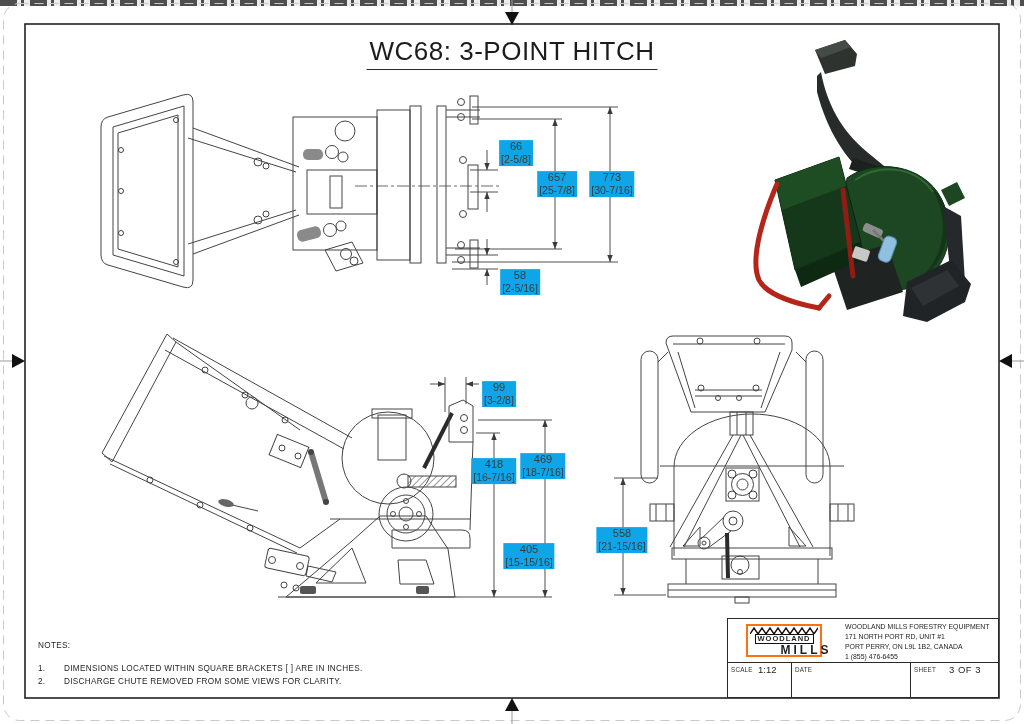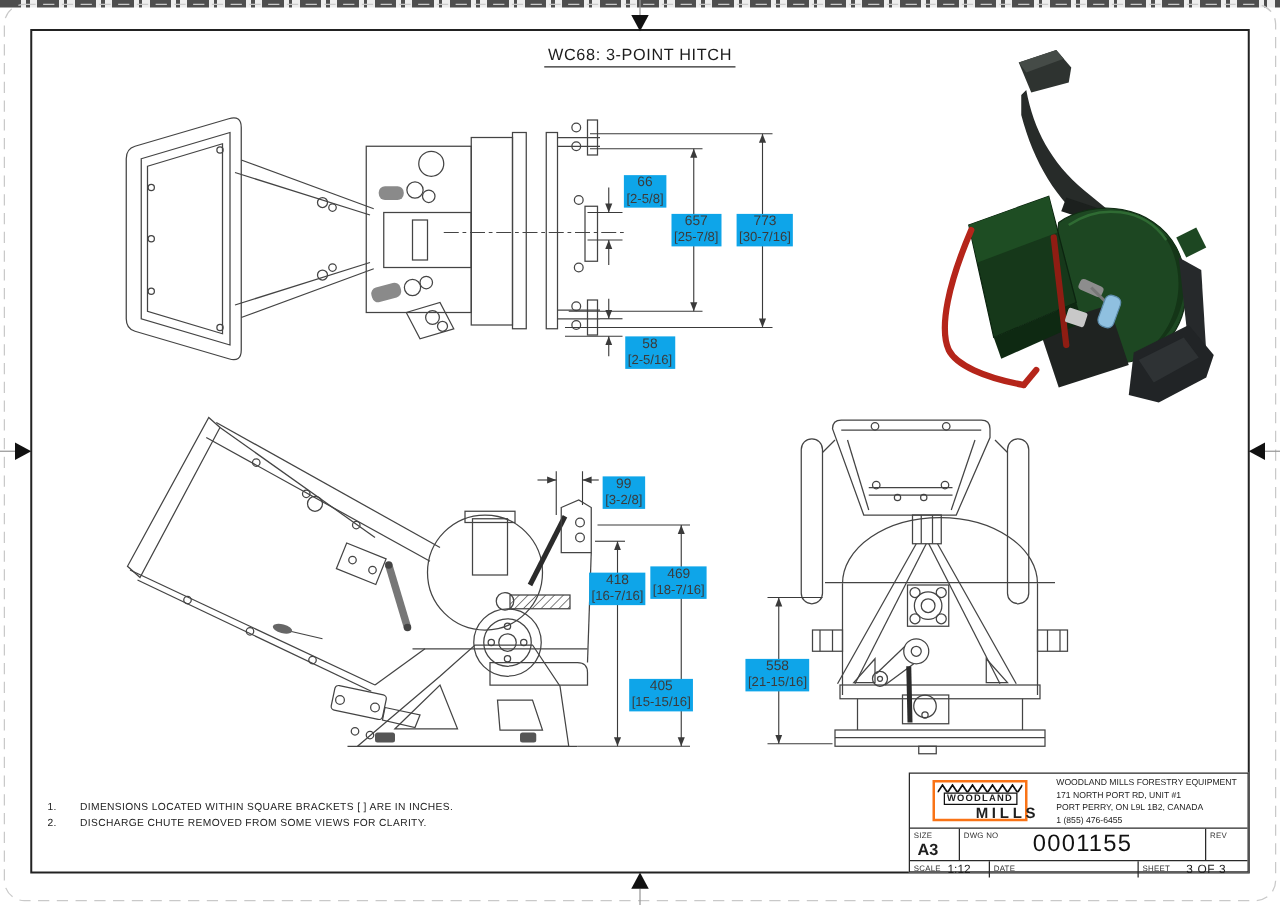--- a/index.html
+++ b/index.html
@@ -13,21 +13,21 @@
   
   #top-strip{
     left:0;top:0;width:1024px;height:6px;
     background:repeating-linear-gradient(90deg,#4e4e4e 0 17px,#ededed 17px 21px,#4e4e4e 21px 24px,#ededed 24px 30px);
   }
   #line-art{left:0;top:0;width:1024px;height:724px;}
   #render-3d{left:735px;top:30px;width:240px;height:300px;}
   
   #sheet-title{
     left:512px;top:36px;transform:translateX(-50%);
-    font-size:13px;letter-spacing:.5px;color:#1c1c1c;
+    font-size:26px;letter-spacing:.5px;color:#1c1c1c;
     border-bottom:1.5px solid #2a2a2a;padding:0 3px 2px 3px;white-space:nowrap;
   }
   
   .dim{
     transform:translate(-50%,-50%);
     text-align:center;background:#0ea5e9;padding:0 2px;line-height:1.2;
     color:#3b3b3b;white-space:nowrap;
   }
   .dim .mm{display:block;font-size:11px;}
   .dim .in{display:block;font-size:10.5px;}
@@ -366,20 +366,21 @@
 <div class="dim abs" style="left:529px;top:556px;">
   <span class="mm">405</span>
   <span class="in">[15-15/16]</span>
 </div>
 <div class="dim abs" style="left:622px;top:540px;">
   <span class="mm">558</span>
   <span class="in">[21-15/16]</span>
 </div>
 
 <div id="notes" class="abs">
+  <div class="heading">NOTES:</div>
   <div class="note-row">
     <span class="note-num">1.</span>
     <span class="note-text">DIMENSIONS LOCATED WITHIN SQUARE BRACKETS [ ] ARE IN INCHES.</span>
   </div>
   <div class="note-row">
     <span class="note-num">2.</span>
     <span class="note-text">DISCHARGE CHUTE REMOVED FROM SOME VIEWS FOR CLARITY.</span>
   </div>
 </div>
 
@@ -396,33 +397,20 @@
         <span class="l2">MILLS</span>
       </div>
     </div>
     <div id="tb-address">
       <div>WOODLAND MILLS FORESTRY EQUIPMENT</div>
       <div>171 NORTH PORT RD, UNIT #1</div>
       <div>PORT PERRY, ON L9L 1B2, CANADA</div>
       <div>1 (855) 476-6455</div>
     </div>
   </div>
-  <div id="tb-row2">
-    <div id="tb-size" class="tb-cell">
-      <span class="tb-label">SIZE</span>
-      <span class="val">A3</span>
-    </div>
-    <div id="tb-dwg" class="tb-cell">
-      <span class="tb-label">DWG NO</span>
-      <span class="val">0001155</span>
-    </div>
-    <div id="tb-rev" class="tb-cell">
-      <span class="tb-label">REV</span>
-    </div>
-  </div>
   <div id="tb-row3">
     <div id="tb-scale" class="tb-cell">
       <span class="tb-label">SCALE</span>
       <span class="val">1:12</span>
     </div>
     <div id="tb-date" class="tb-cell">
       <span class="tb-label">DATE</span>
     </div>
     <div id="tb-sheet" class="tb-cell">
       <span class="tb-label">SHEET</span>

